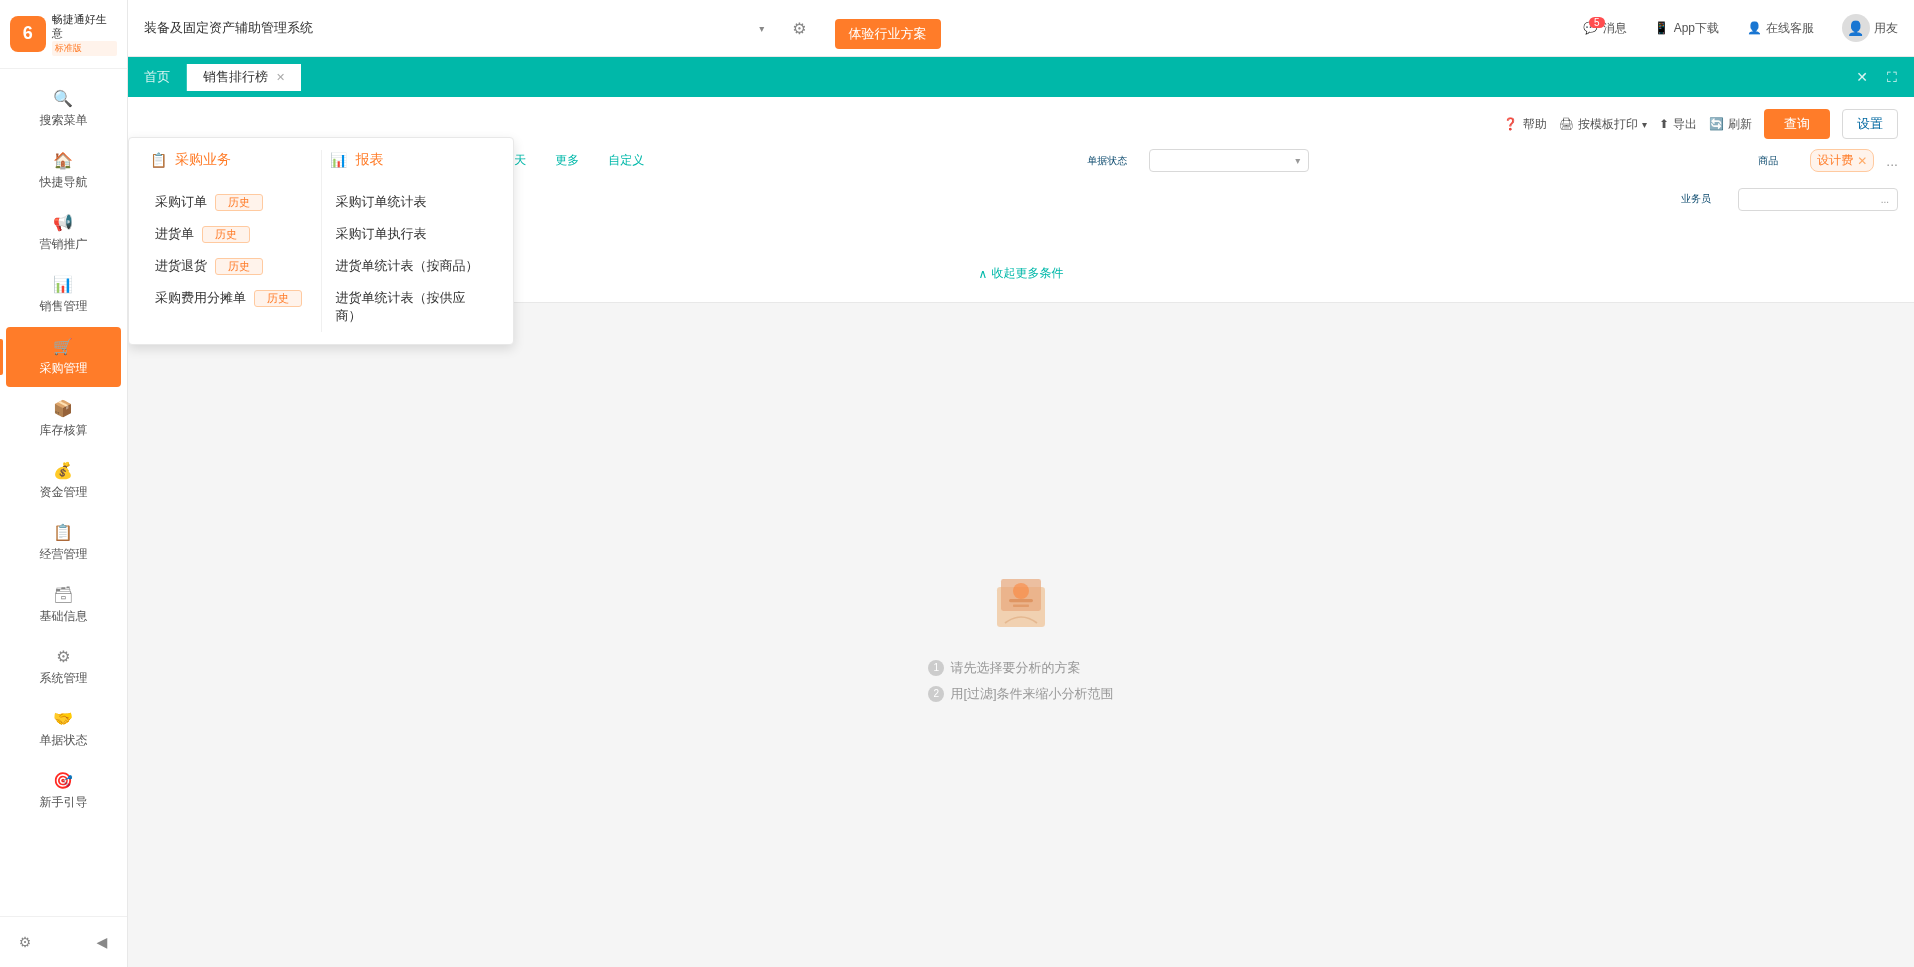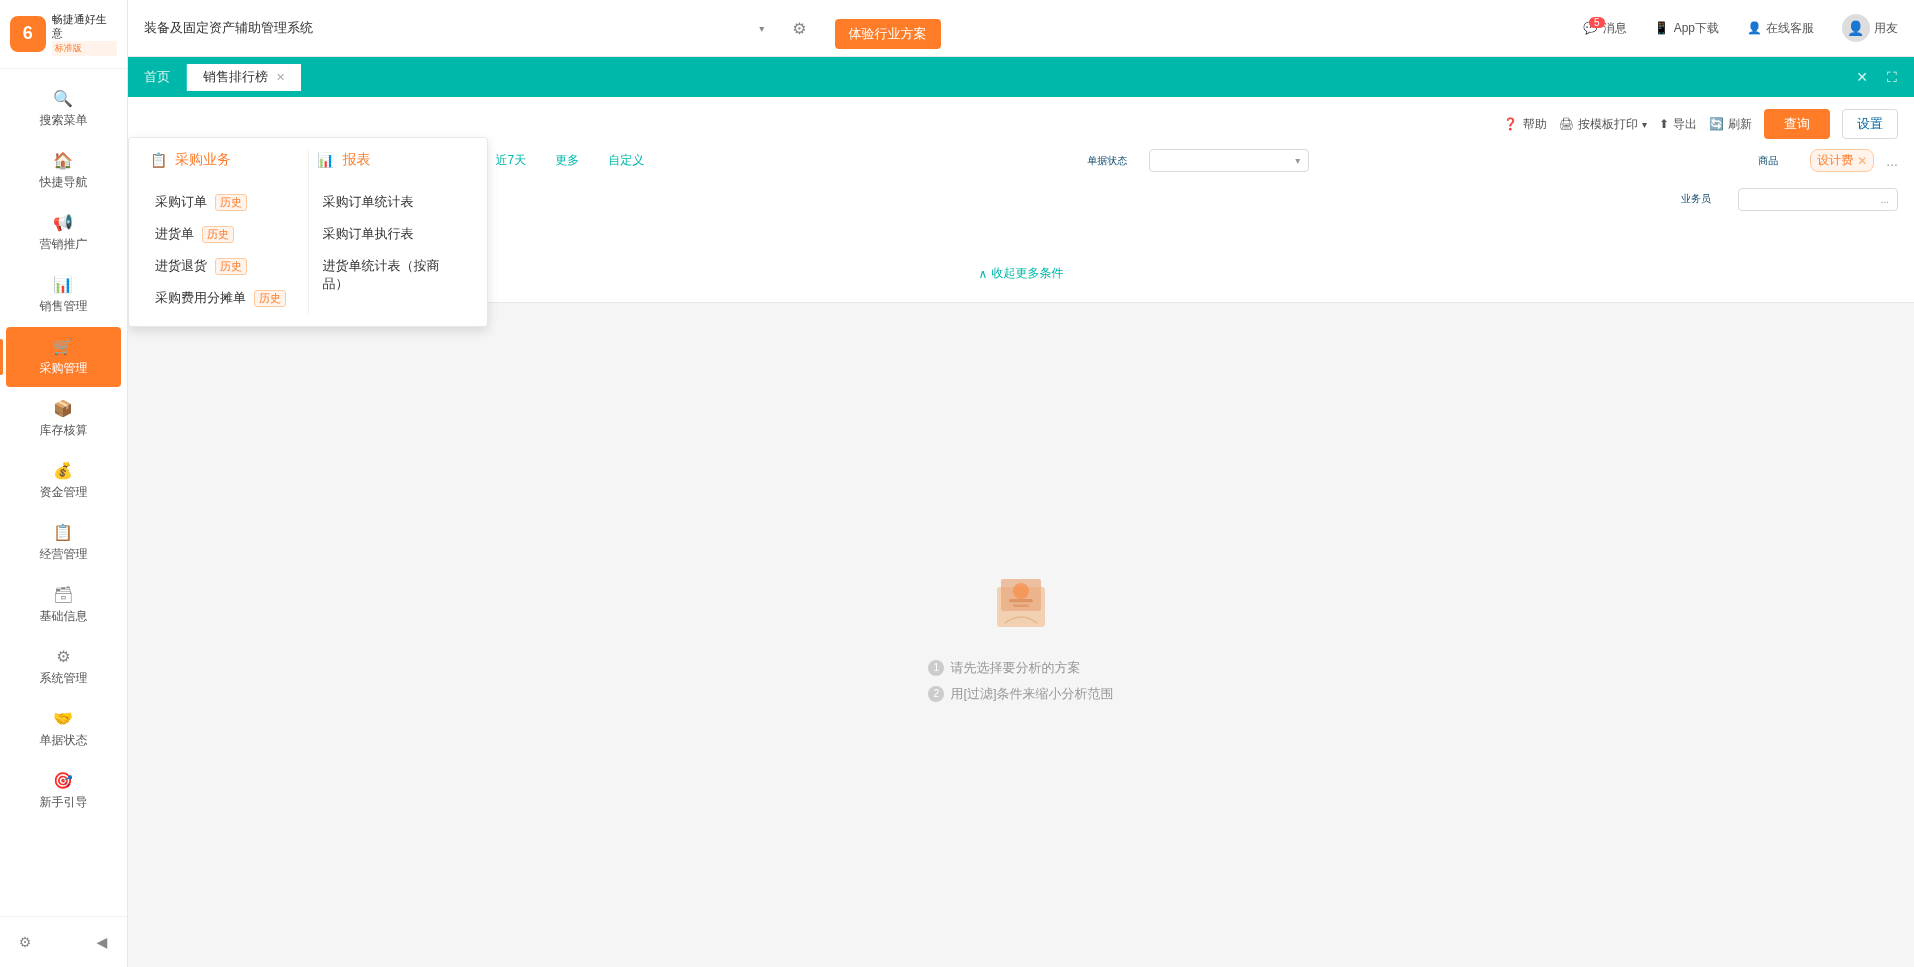--- a/index.html
+++ b/index.html
@@ -415,21 +415,21 @@
       cursor: pointer;
       border-radius: 3px;
       color: #333;
       font-size: 13px;
     }
     .history-badge {
       background: #fff3eb;
       color: #ff7c29;
       border: 1px solid #ffcaa0;
       border-radius: 3px;
-      padding: 0px 4px;
+      padding: 0px 12px;
       font-size: 11px;
     }
 
     
     .nav-item.active::before {
       content: '';
       position: absolute;
       left: -6px;
       top: 50%;
       transform: translateY(-50%);
@@ -593,20 +593,23 @@
           <span>报表</span>
         </div>
         <div class="menu-item">
           <span>采购订单统计表</span>
         </div>
         <div class="menu-item">
           <span>采购订单执行表</span>
         </div>
         <div class="menu-item">
           <span>进货单统计表（按商品）</span>
+        </div>
+        <div class="menu-item">
+          <span>进货单统计表（按供应商）</span>
         </div>
       </div>
     </div>
 
     <div class="filter-panel">
 
       <div class="filter-actions-top">
         <div class="action-link">
           <span>❓</span>
           <span>帮助</span>

